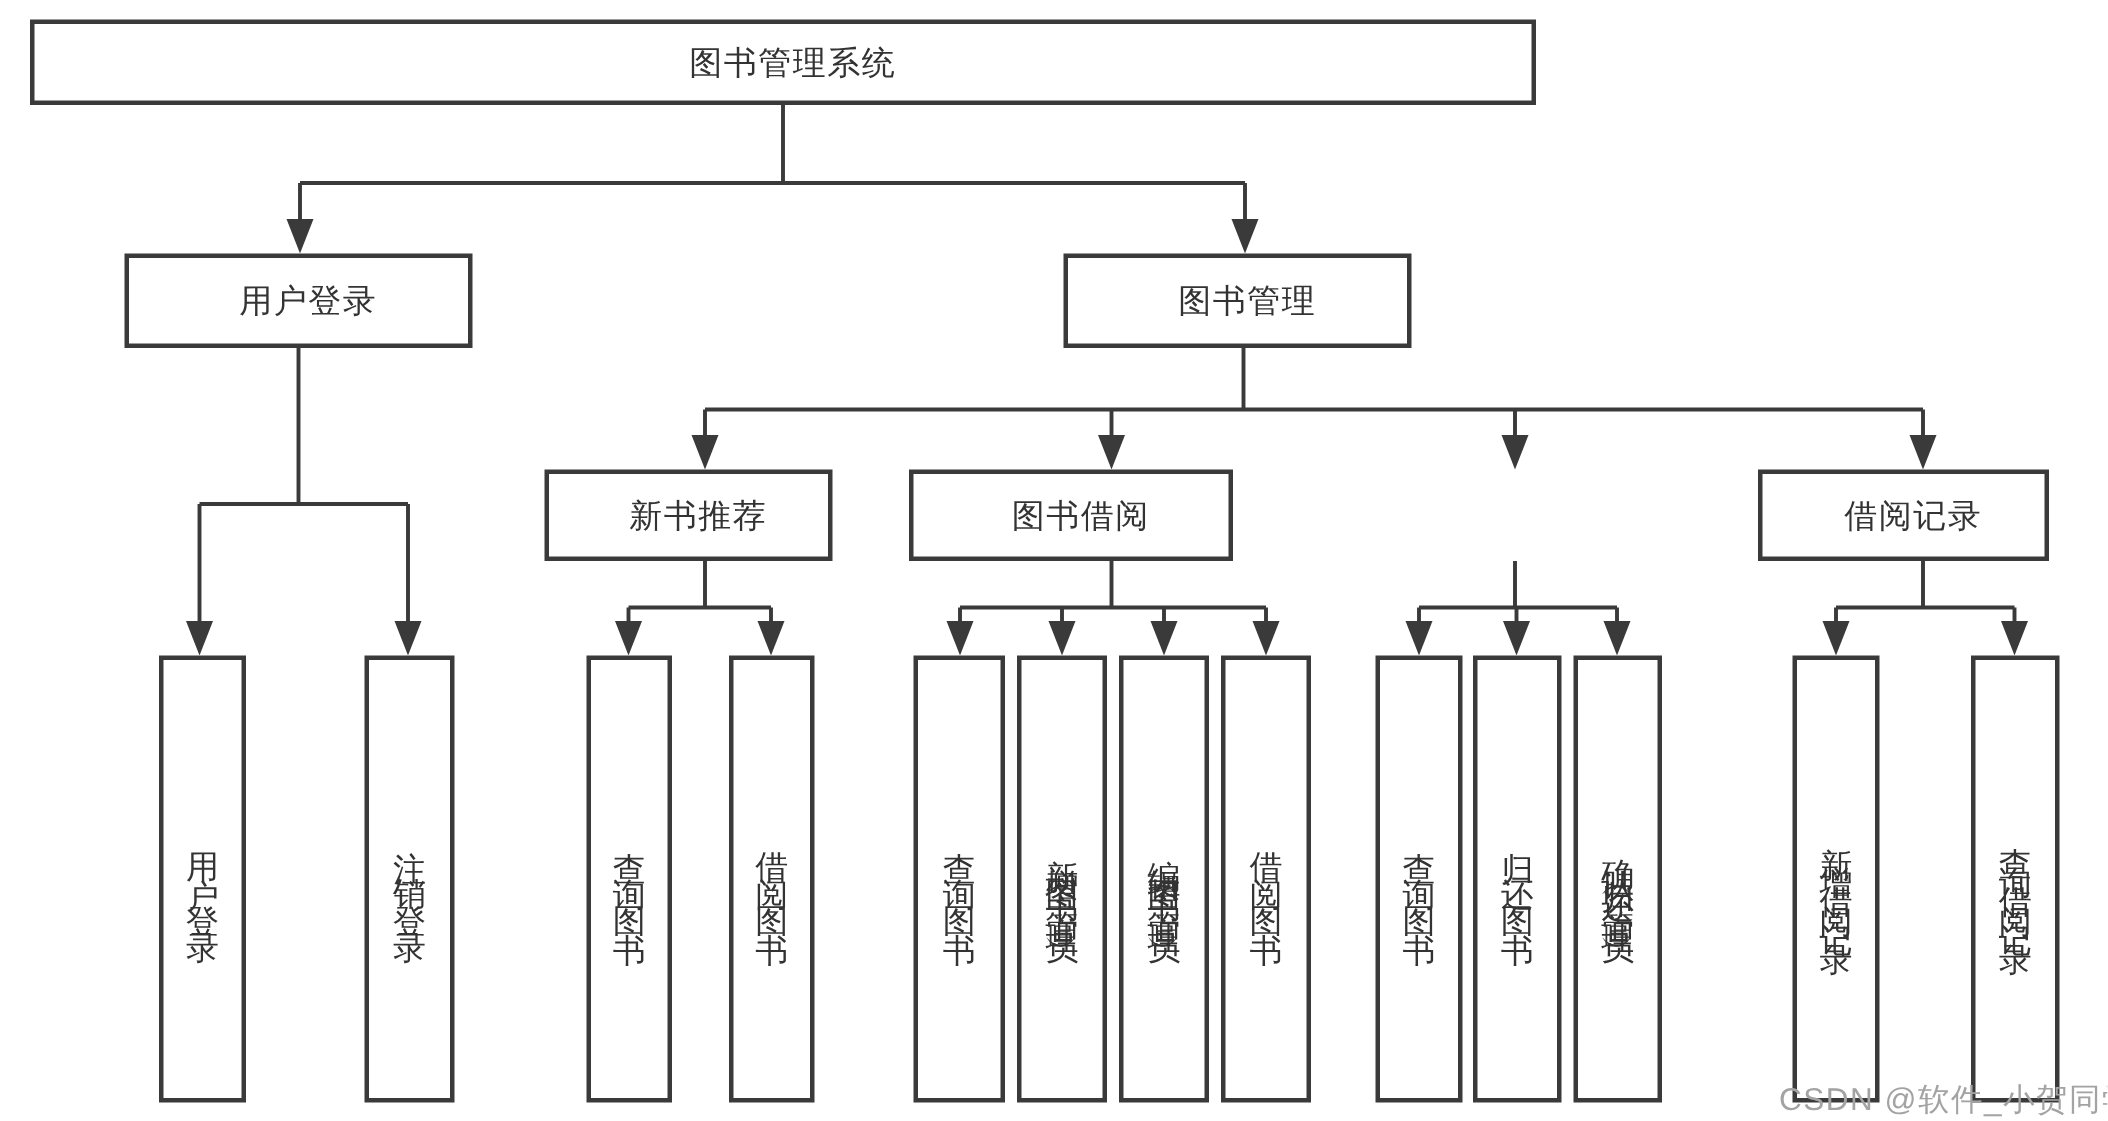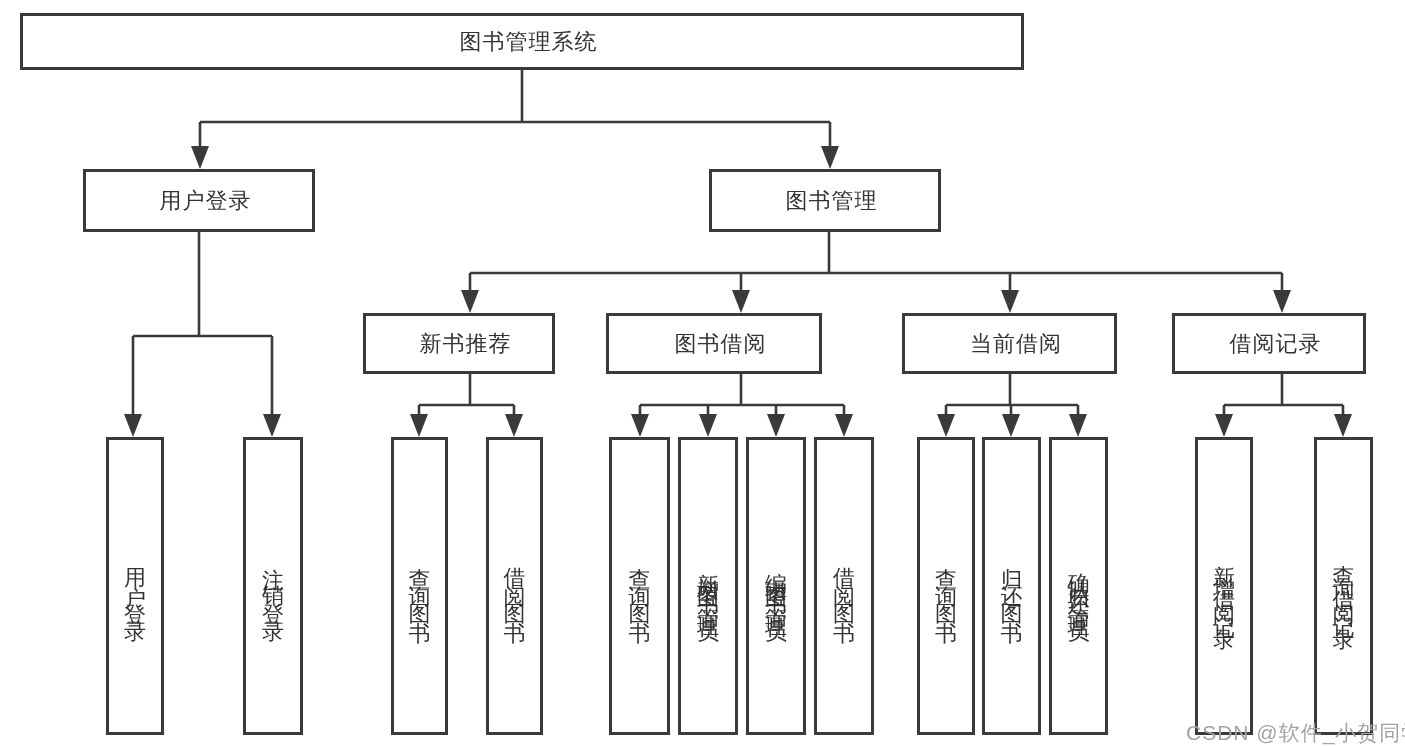--- a/index.html
+++ b/index.html
@@ -95,21 +95,20 @@
     </g>
   </svg>
 
   <div class="box h root">图书管理系统</div>
 
   <div class="box h lvl2" style="left:83px;width:232px;">用户登录</div>
   <div class="box h lvl2" style="left:681px;width:232px;margin-left:28px;">图书管理</div>
 
   <div class="box h lvl3" style="left:363px;width:192px;">新书推荐</div>
   <div class="box h lvl3" style="left:606px;width:216px;">图书借阅</div>
-  <div class="box h lvl3" style="left:902px;width:215px;">当前借阅</div>
   <div class="box h lvl3" style="left:1172px;width:194px;text-align:center;">借阅记录</div>
 
   <div class="box v vs" style="left:106px;width:58px;">用户登录</div>
   <div class="box v vs" style="left:243px;width:60px;">注销登录</div>
 
   <div class="box v vs" style="left:391px;width:57px;">查询图书</div>
   <div class="box v vs" style="left:486px;width:57px;">借阅图书</div>
 
   <div class="box v vs" style="left:609px;width:61px;">查询图书</div>
   <div class="box v vl" style="left:678px;width:60px;">新增图书（管理员）</div>

